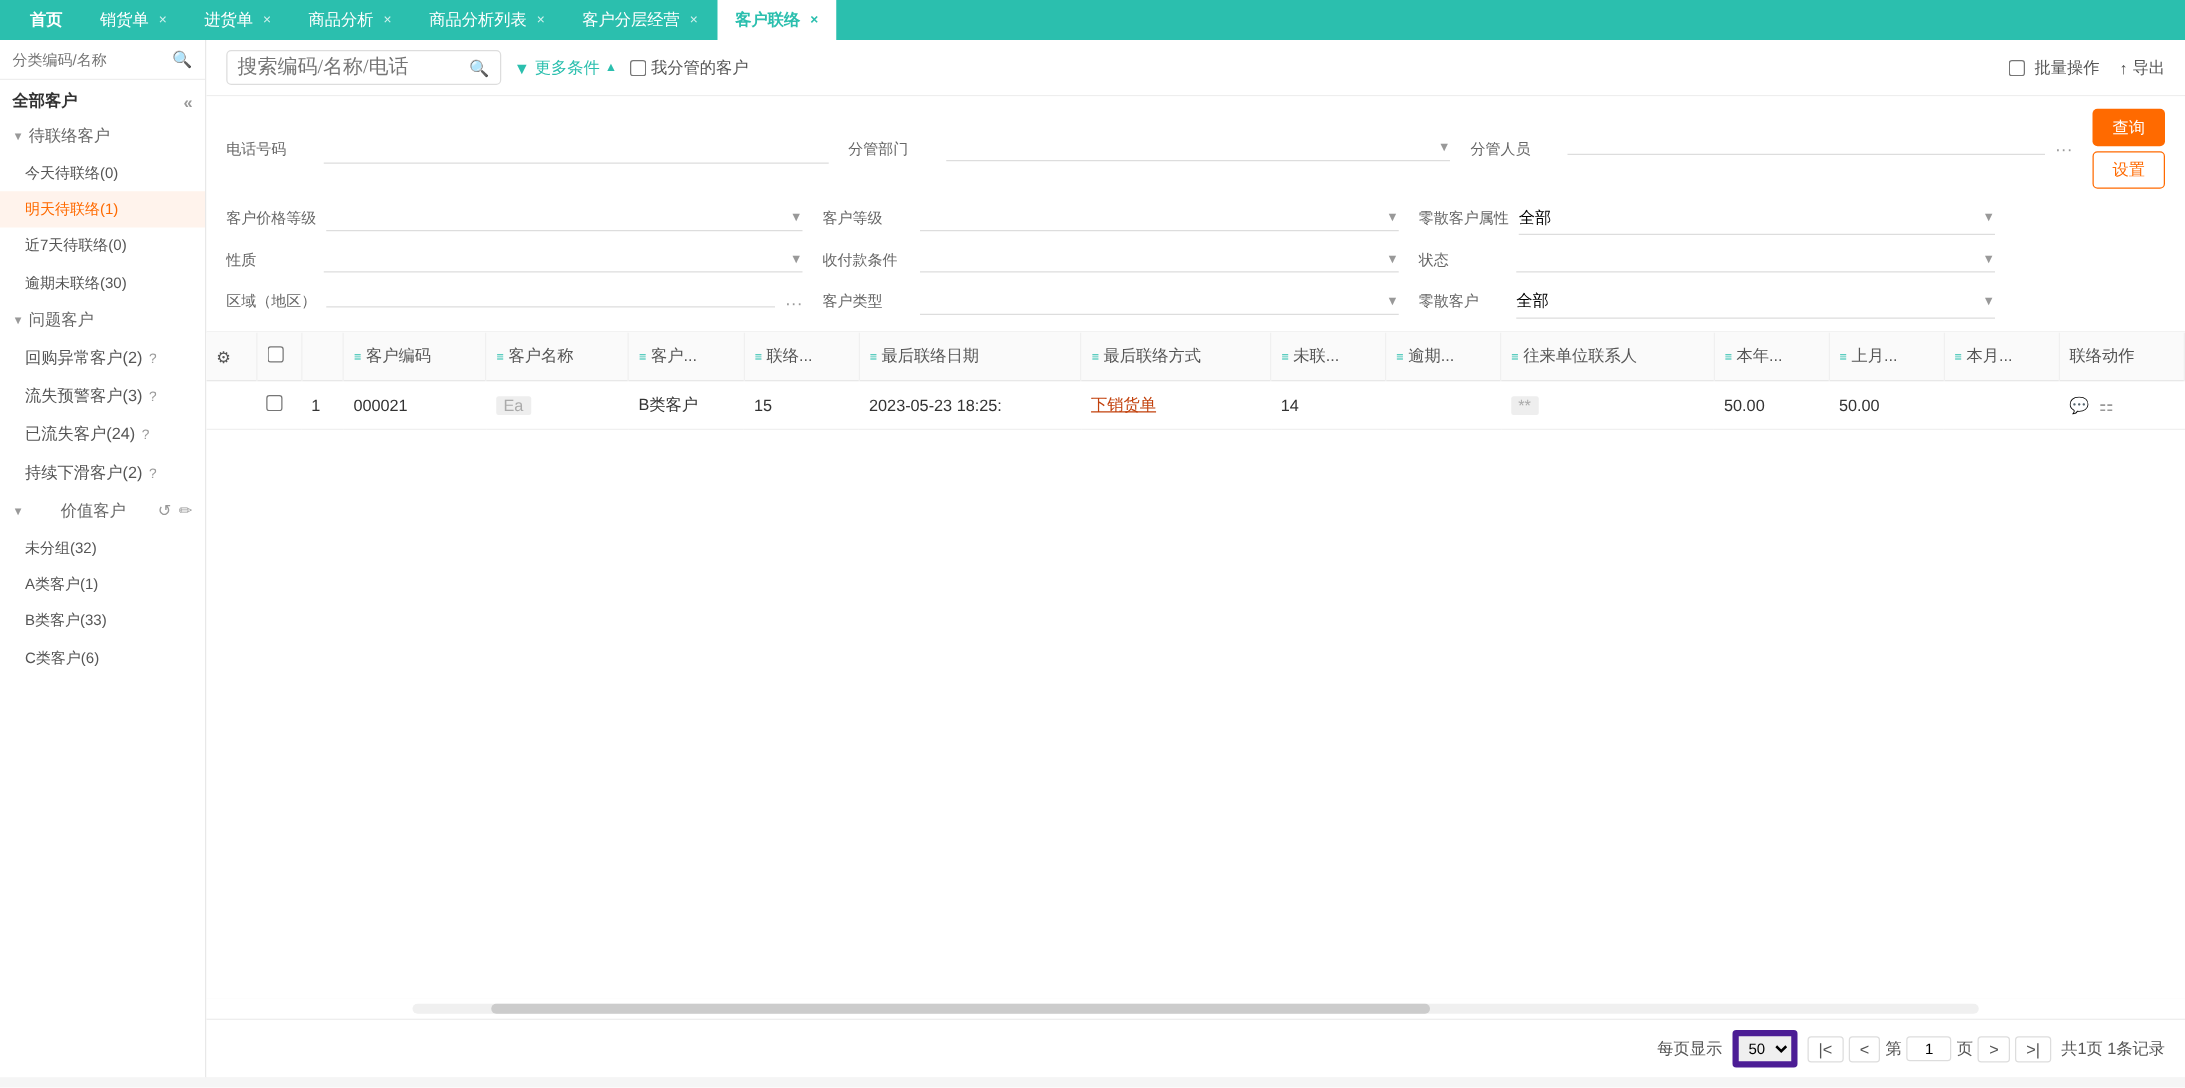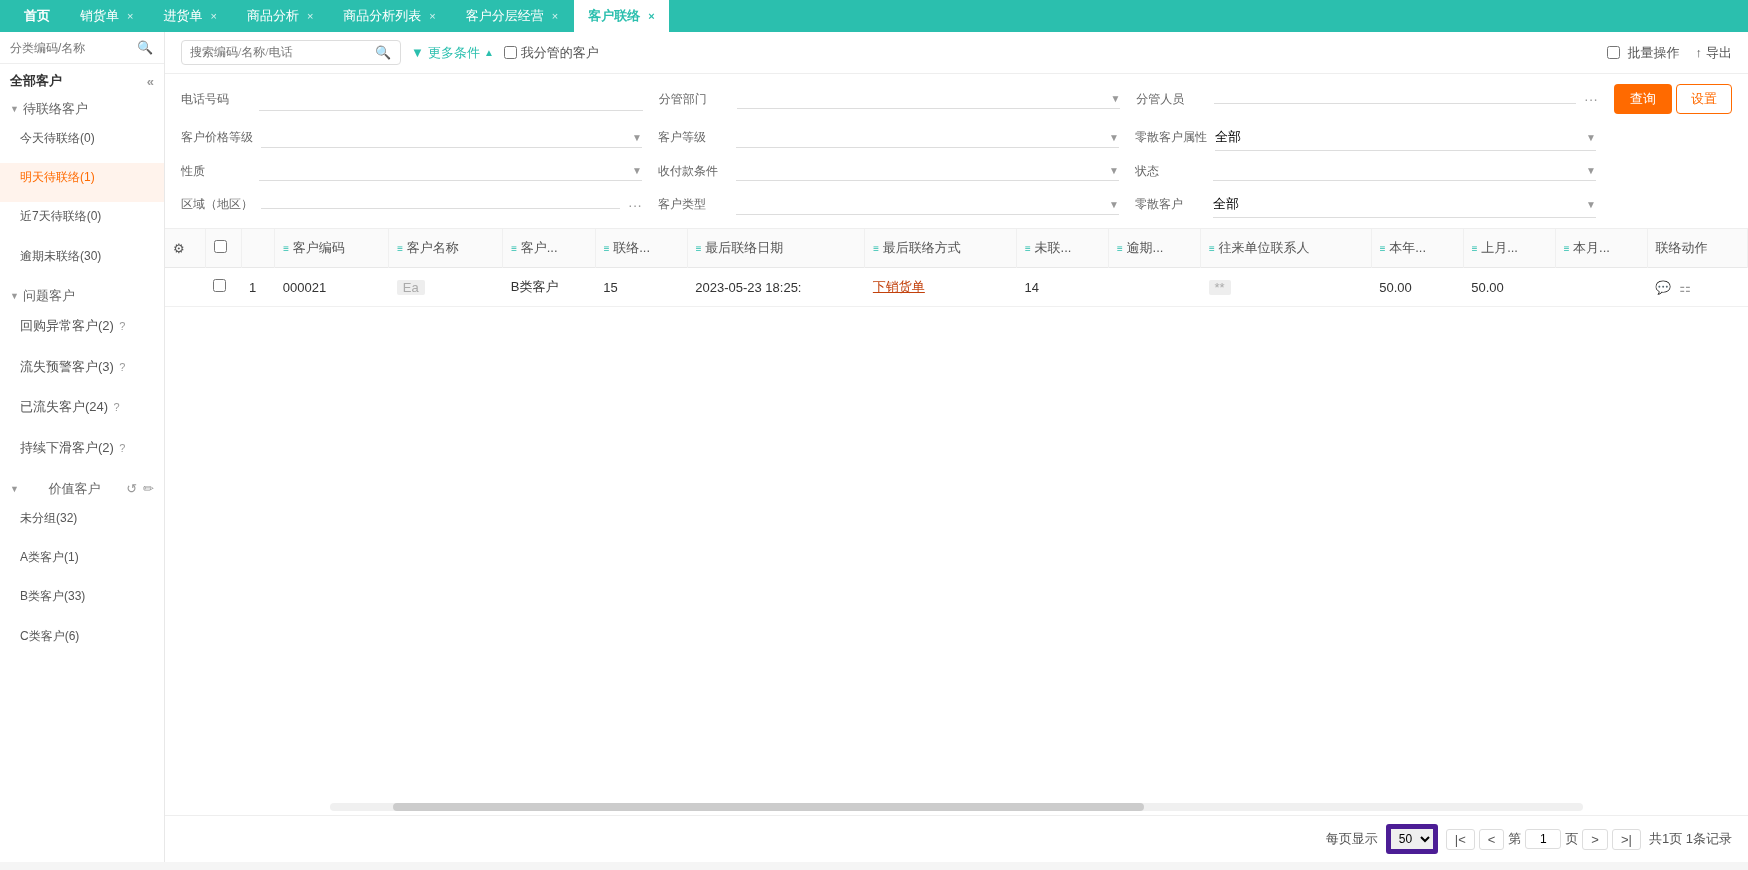--- a/index.html
+++ b/index.html
@@ -76,21 +76,21 @@
     .sidebar-group-title {
       display: flex;
       align-items: center;
       padding: 6px 10px;
       color: #666;
       font-size: 12px;
       cursor: pointer;
     }
     .sidebar-group-title::before { content: '▼'; font-size: 9px; margin-right: 4px; color: #999; }
     .sidebar-item {
-      padding: 5px 10px 15px 20px;
+      padding: 5px 10px 5px 20px;
       color: #555;
       font-size: 12px;
       cursor: pointer;
       line-height: 1.6;
     }
     .sidebar-item.active { background: #fff3ec; color: #ff6a00; }
 
     
     .content {
       flex: 1;
@@ -111,21 +111,21 @@
     }
     .search-box {
       display: flex;
       align-items: center;
       border: 1px solid #ddd;
       border-radius: 4px;
       padding: 4px 8px;
       gap: 6px;
       width: 220px;
     }
-    .search-box input { border: none; outline: none; font-size: 12px; color: #ef4444; width: 100%; font-family: Liberation Serif, serif; }
+    .search-box input { border: none; outline: none; font-size: 16px; color: #ef4444; width: 100%; font-family: Liberation Serif, serif; }
     .more-filter-btn {
       display: flex;
       align-items: center;
       gap: 4px;
       color: #2bbfae;
       cursor: pointer;
       font-size: 12px;
     }
     .my-customer {
       display: flex;
@@ -436,21 +436,21 @@
           <div class="filter-select">
             <span></span>
             <span class="arrow">▼</span>
           </div>
         </div>
         <div class="filter-field">
           <span class="filter-label">分管人员</span>
           <div style="flex:1;border-bottom:1px solid #ddd;padding:4px 0;"></div>
           <span class="filter-select-dots">···</span>
         </div>
-        <div style="display:flex;flex-direction:row;gap:4px;">
+        <div style="display:flex;flex-direction:column;gap:4px;">
           <button class="query-btn">查询</button>
           <button class="setting-btn">设置</button>
         </div>
       </div>
 
       <div class="filter-row">
         <div class="filter-field">
           <span class="filter-label">客户价格等级</span>
           <div class="filter-select">
             <span></span>

